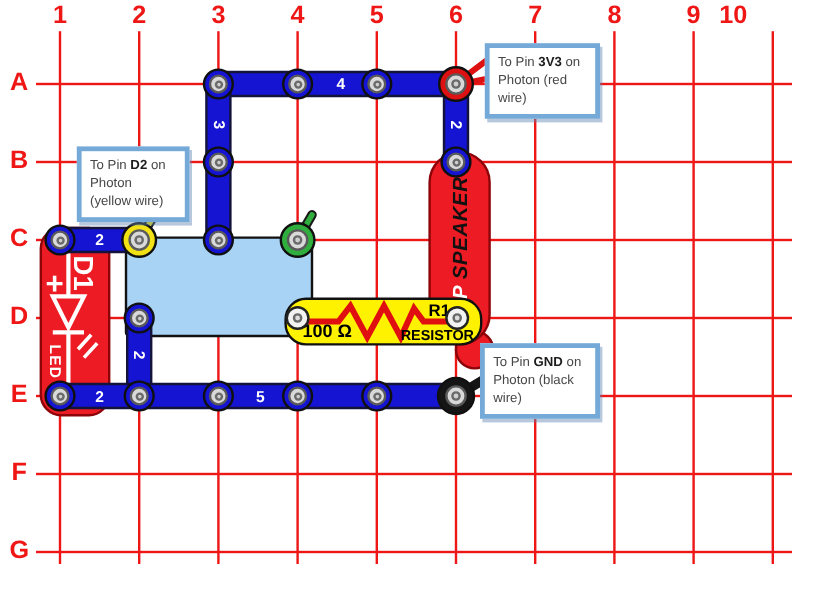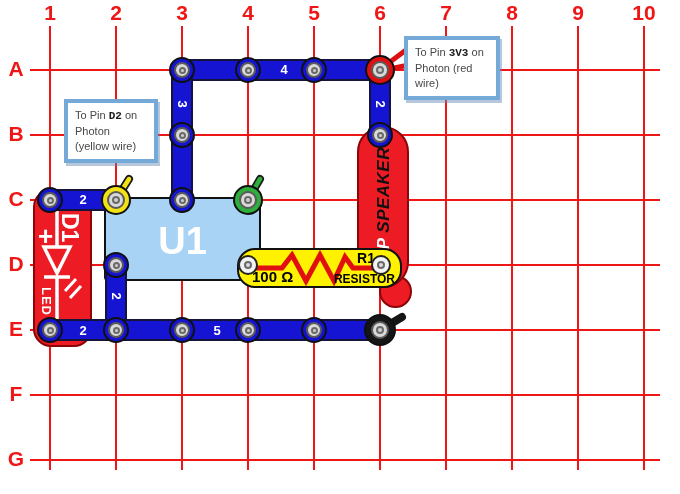--- a/index.html
+++ b/index.html
@@ -58,21 +58,21 @@
   .resistor .value{position:absolute;left:13px;bottom:1px;font-size:15px;font-weight:bold;color:#000;}
   .resistor .ref{position:absolute;right:25px;top:0px;font-size:14px;font-weight:bold;color:#000;}
   .resistor .name{position:absolute;right:5px;bottom:0px;font-size:12px;font-weight:bold;color:#000;}
   .resistor svg{position:absolute;left:0;top:0;}
   .ledsym{position:absolute;left:0;top:0;z-index:1;}
   #stubs{position:absolute;left:0;top:0;z-index:5;}
   
   .callout{position:absolute;z-index:7;background:#fff;border:4px solid var(--callout-border,#74a9d8);
            box-shadow:2px 3px 0 rgba(96,134,180,.45);padding:5px 7px;box-sizing:border-box;
            font-size:11px;line-height:15px;color:#474747;}
-  .callout .pin{font-weight:bold;color:#1d1d1d;font-family:Liberation Mono, monospace;}
+  .callout .pin{font-weight:bold;color:#1d1d1d;}
 </style>
 </head>
 <body>
 
 <div id="canvas">
 
   <div>
     <div class="vline" style="left:49px"></div>
     <div class="vline" style="left:115px"></div>
     <div class="vline" style="left:181px"></div>
@@ -95,21 +95,21 @@
   <div>
     <span class="col-num" style="left:38px">1</span>
     <span class="col-num" style="left:104px">2</span>
     <span class="col-num" style="left:170px">3</span>
     <span class="col-num" style="left:236px">4</span>
     <span class="col-num" style="left:302px">5</span>
     <span class="col-num" style="left:368px">6</span>
     <span class="col-num" style="left:434px">7</span>
     <span class="col-num" style="left:500px">8</span>
     <span class="col-num" style="left:566px">9</span>
-    <span class="col-num" style="left:632px">10</span>
+    <span class="col-num" style="left:599px">10</span>
   </div>
   <div>
     <span class="row-let" style="top:57px">A</span>
     <span class="row-let" style="top:122px">B</span>
     <span class="row-let" style="top:187px">C</span>
     <span class="row-let" style="top:252px">D</span>
     <span class="row-let" style="top:317px">E</span>
     <span class="row-let" style="top:382px">F</span>
     <span class="row-let" style="top:447px">G</span>
   </div>
@@ -126,21 +126,20 @@
     <span class="ref">D1</span>
     <span class="name">LED</span>
   </div>
 
   <div class="speaker-bump"></div>
   <div class="speaker">
     <div class="lbl"><span class="pfx">SP</span> <span class="nm">SPEAKER</span></div>
   </div>
 
   <div class="ic">
-    <div class="ref">U1</div>
   </div>
 
   <div class="wire" style="left:170px;top:59px;width:222px;height:22px"></div>
   <div class="wire" style="left:171px;top:58px;width:22px;height:154px"></div>
   <div class="wire" style="left:369px;top:58px;width:22px;height:89px"></div>
   <div class="wire" style="left:38px;top:189px;width:90px;height:22px"></div>
   <div class="wire" style="left:105px;top:253px;width:22px;height:89px"></div>
   <div class="wire" style="left:38px;top:319px;width:90px;height:22px"></div>
   <div class="wire" style="left:104px;top:319px;width:288px;height:22px"></div>
 
@@ -256,15 +255,16 @@
         <div class="hole"></div>
       </div>
     </div>
   <div class="snap black s32" style="left:364px;top:314px">
       <div class="in">
         <div class="hole"></div>
       </div>
     </div>
 
   <div class="callout" style="left:404px;top:36px;width:96px"><span>To Pin </span><span class="pin">3V3</span><span> on Photon (red wire)</span></div>
-  <div class="callout" style="left:64px;top:99px;width:94px"><span>To Pin </span><span class="pin">D2</span><span> on Photon (yellow wire)</span></div>
+  <div class="callout" style="left:64px;top:122px;width:94px"><span>To Pin </span><span class="pin">D2</span><span> on Photon (yellow wire)</span></div>
+  <div class="callout" style="left:400px;top:286px;width:100px"><span>To Pin </span><span class="pin">GND</span><span> on Photon (black wire)</span></div>
 
 </div>
 
 </body></html>

